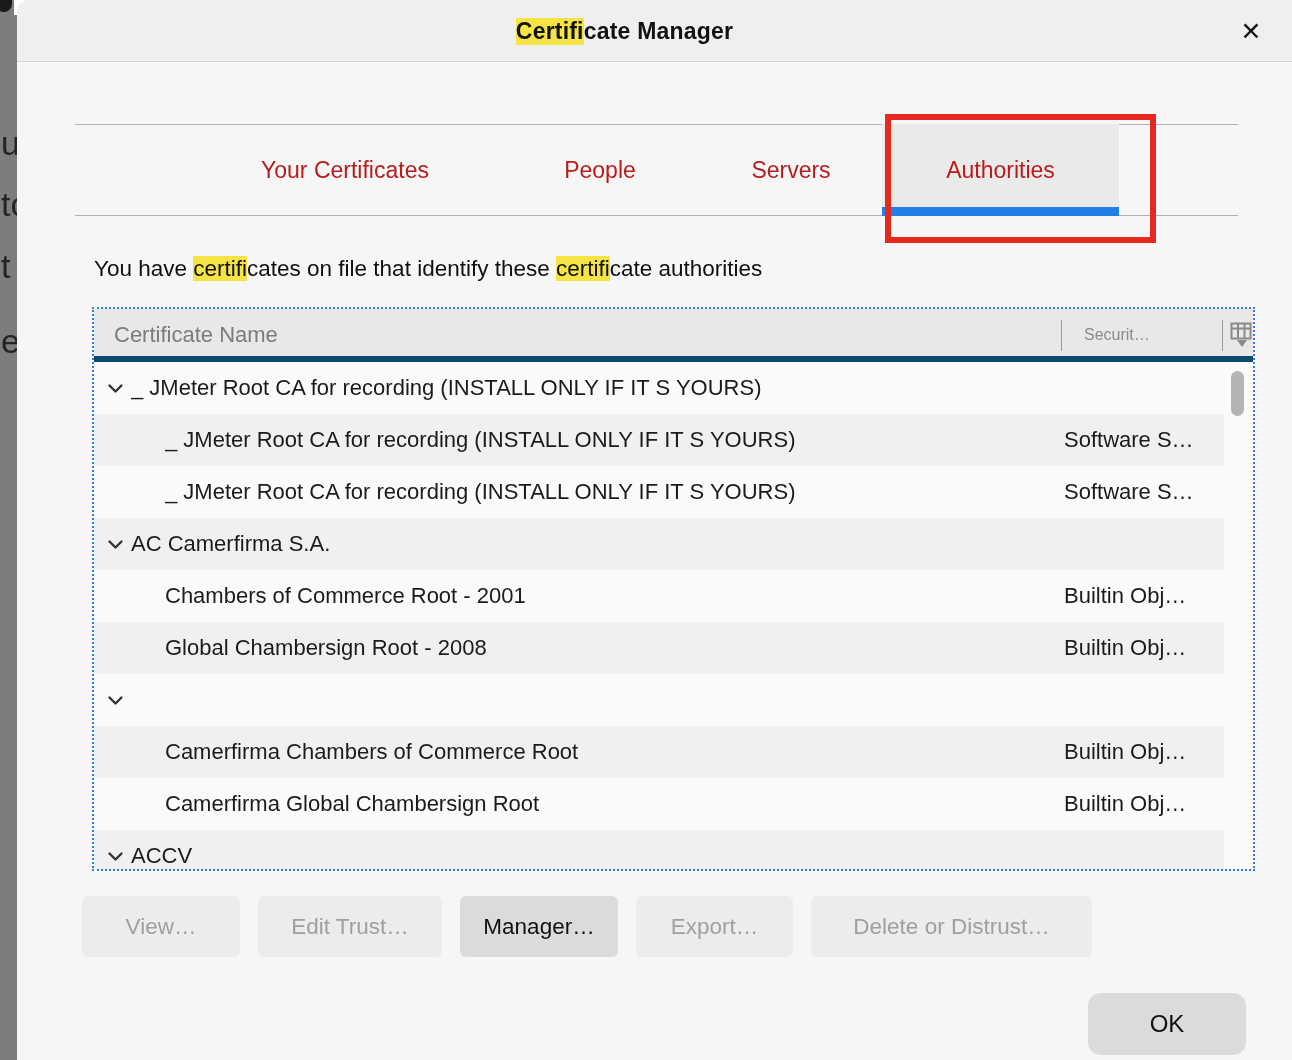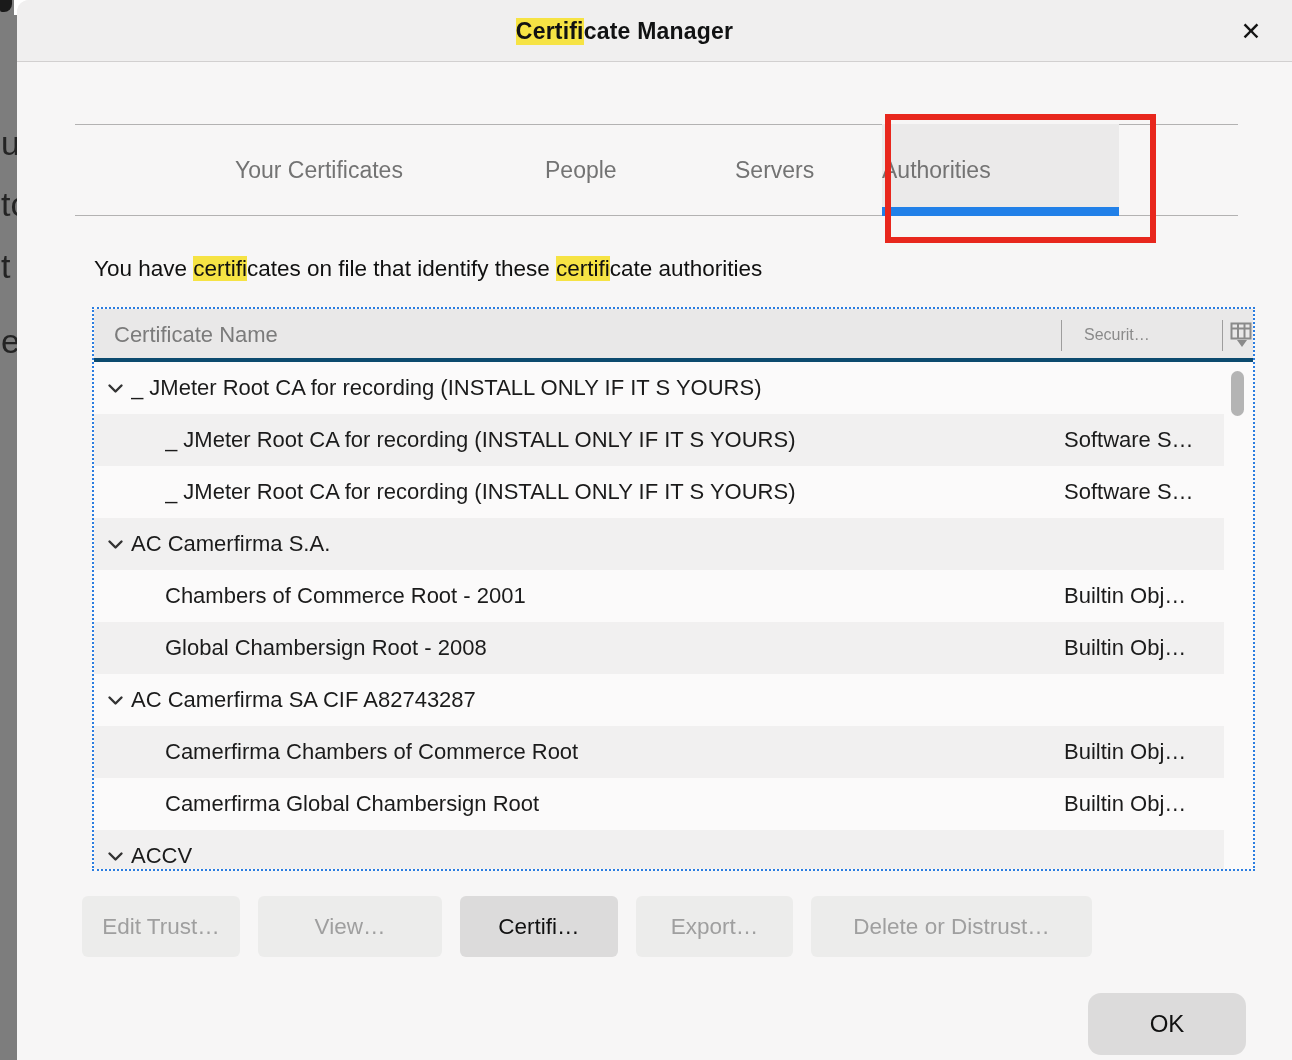--- a/index.html
+++ b/index.html
@@ -57,22 +57,22 @@
 
   
   .tabs-area {
     position: absolute; left: 58px; top: 124px; width: 1163px; height: 92px;
   }
   .tab-rule { position: absolute; left: 0; width: 100%; height: 1px; background: #b3b2b2; }
   .rule-top { top: 0; }
   .rule-bottom { top: 91px; }
   .tab {
     position: absolute; top: 0; height: 92px;
-    display: flex; align-items: center; 
-    font-size: 23px; color: #737373; cursor: pointer;
+    display: flex; align-items: center; justify-content: center;
+    font-size: 23px; color: #b91c1c; cursor: pointer;
   }
   .tab-0 { left: 160px; width: 220px; }
   .tab-1 { left: 470px; width: 110px; }
   .tab-2 { left: 660px; width: 112px; }
   .tab-3 { left: 807px; width: 237px; }
   .tab.active { background: #ebeaea; }
   .tab .bluebar {
     position: absolute; left: 0; bottom: 0; width: 100%; height: 9px;
     background: #2180e8; z-index: 2;
   }
@@ -90,21 +90,21 @@
   }
   .desc .mark { background: #f6e344; }
 
   
   .cert-table {
     position: absolute; left: 75px; top: 307px; width: 1163px; height: 564px;
     border: 2px dotted #2b7de0; background: #fbfafa; overflow: hidden;
   }
   .thead {
     position: relative; height: 53px; background: #e9e8e8;
-    border-bottom: 4px solid #0c4a6e;
+    border-bottom: 6px solid #0c4a6e;
   }
   .th-name {
     position: absolute; left: 20px; top: 0; line-height: 52px;
     font-size: 22px; color: #7b7b7b;
   }
   .th-sec {
     position: absolute; left: 990px; top: 0; line-height: 52px;
     font-size: 16px; color: #8a8a8a;
   }
   .col-sep { position: absolute; top: 11px; width: 1px; height: 31px; background: #9e9d9d; }
@@ -249,21 +249,20 @@
         <div class="trow child alt">
           <span class="rname">Global Chambersign Root - 2008</span>
           <span class="rsec">Builtin Obj…</span>
         </div>
         <div class="trow group">
           <span class="chev">
             <svg width="17" height="11" viewBox="0 0 17 11">
               <polyline points="2.5,2.5 8.5,8.5 14.5,2.5" fill="none" stroke="#333" stroke-width="2.4" stroke-linecap="round" stroke-linejoin="round"></polyline>
             </svg>
           </span>
-          <span class="rname">AC Camerfirma SA CIF A82743287</span>
         </div>
         <div class="trow child alt">
           <span class="rname">Camerfirma Chambers of Commerce Root</span>
           <span class="rsec">Builtin Obj…</span>
         </div>
         <div class="trow child">
           <span class="rname">Camerfirma Global Chambersign Root</span>
           <span class="rsec">Builtin Obj…</span>
         </div>
         <div class="trow group alt">
@@ -274,22 +273,22 @@
           </span>
           <span class="rname">ACCV</span>
         </div>
       </div>
     <div class="scrollbar">
       <div class="scroll-thumb"></div>
     </div>
   </div>
 
   <div class="btn-row" id="action-buttons">
+      <button class="">View…</button>
       <button class="">Edit Trust…</button>
-      <button class="">View…</button>
-      <button class="enabled">Certifi…</button>
+      <button class="enabled">Manager…</button>
       <button class="">Export…</button>
       <button class="">Delete or Distrust…</button>
     </div>
 
   <button class="ok-btn">OK</button>
 
 </div>
 
 </body></html>

